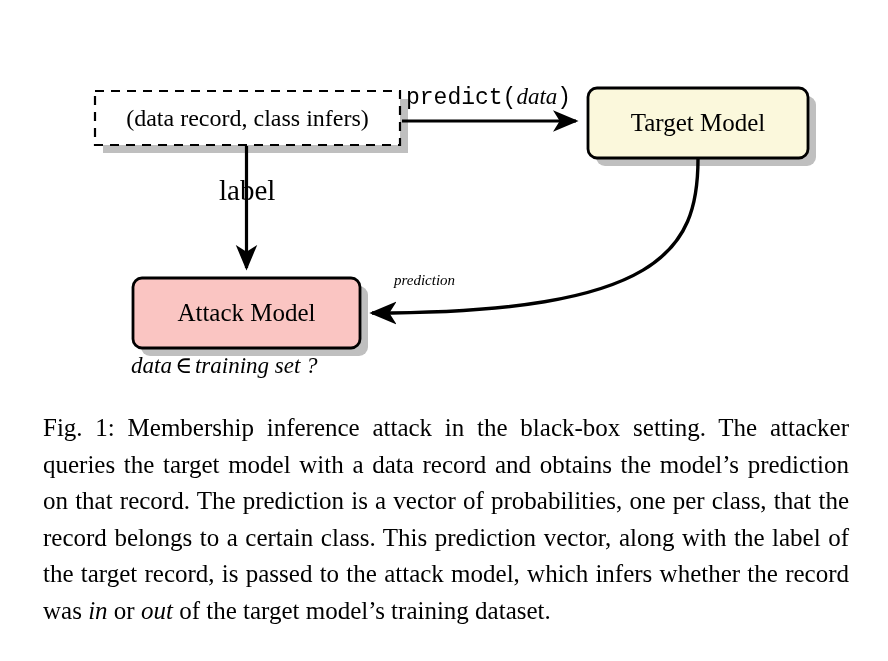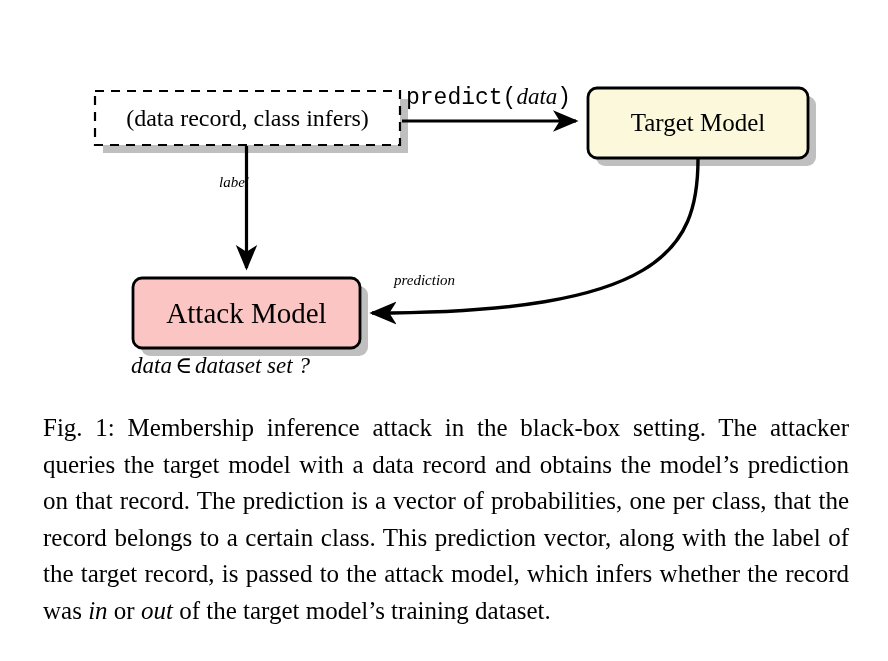--- a/index.html
+++ b/index.html
@@ -56,21 +56,21 @@
     height: 70px;
     font-size: 25px;
   }
 
   
   #attack-model-label {
     left: 133px;
     top: 278px;
     width: 227px;
     height: 70px;
-    font-size: 29px;
+    font-size: 25px;
   }
 
   
   .edge-label {
     position: absolute;
     white-space: nowrap;
     pointer-events: none;
   }
   #predict-label {
     left: 406px;
@@ -79,22 +79,21 @@
     font-family: "Liberation Mono", "DejaVu Sans Mono", monospace;
     text-align: right;
   }
   #predict-label .arg {
     font-family: "Liberation Serif", "DejaVu Serif", serif;
     font-style: italic;
   }
   #label-edge-label {
     left: 219px;
     top: 174px;
-    font-size: 15px;
-    font-style: italic;
+    font-size: 29px;
   }
   #prediction-label {
     left: 394px;
     top: 272px;
     font-size: 15px;
     font-style: italic;
   }
   #question-label {
     left: 131px;
     top: 352px;
@@ -157,16 +156,16 @@
   <div class="node-label" id="target-model-label">Target Model</div>
 
   <div class="node-label" id="attack-model-label">Attack Model</div>
 
   <div class="edge-label" id="predict-label"><span>predict(</span><span class="arg">data</span><span>)</span></div>
 
   <div class="edge-label" id="label-edge-label">label</div>
 
   <div class="edge-label" id="prediction-label">prediction</div>
 
-  <div class="edge-label" id="question-label"><span>data</span><span class="opsym">∈</span><span>dataset set ?</span></div>
+  <div class="edge-label" id="question-label"><span>data</span><span class="opsym">∈</span><span>training set ?</span></div>
 </div>
 
 <div id="caption"><span>Fig. 1:</span><span> Membership inference attack in the black-box setting. The attacker queries the target model with a data record and obtains the model’s prediction on that record. The prediction is a vector of probabilities, one per class, that the record belongs to a certain class. This prediction vector, along with the label of the target record, is passed to the attack model, which infers whether the record was </span><i>in</i><span> or </span><i>out</i><span> of the target model’s training dataset.</span></div>
 
 </body></html>

